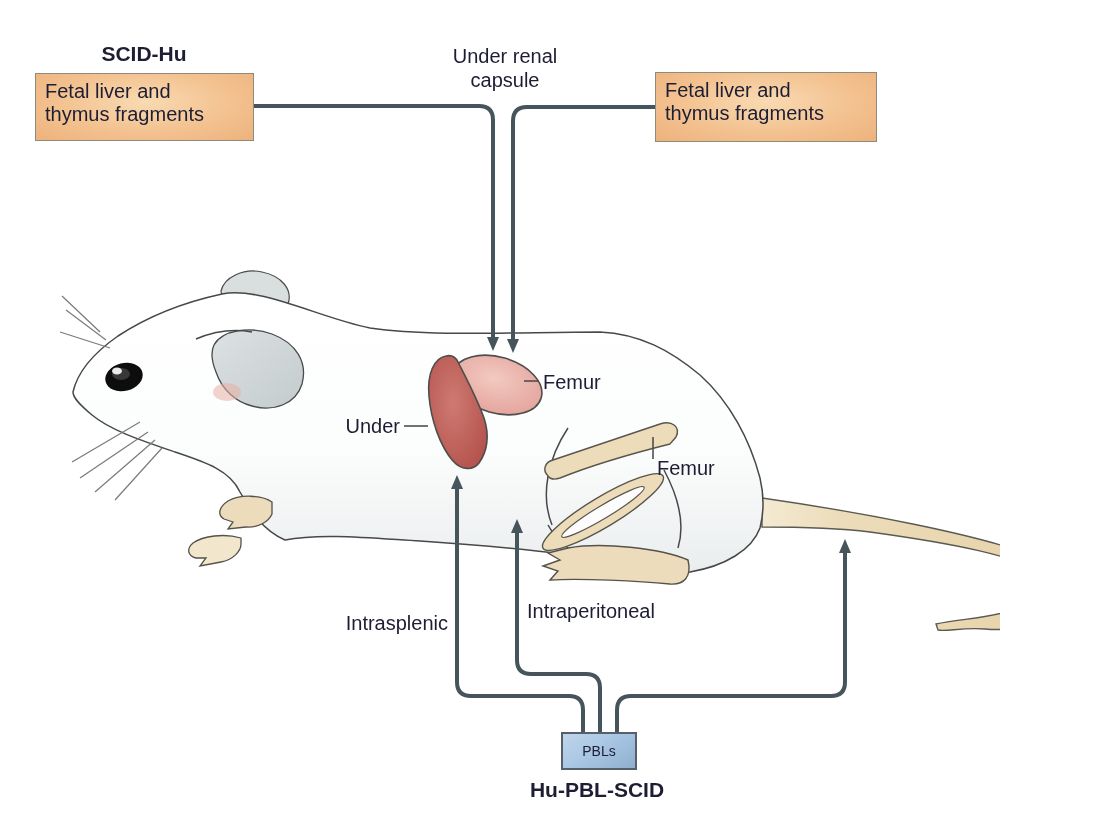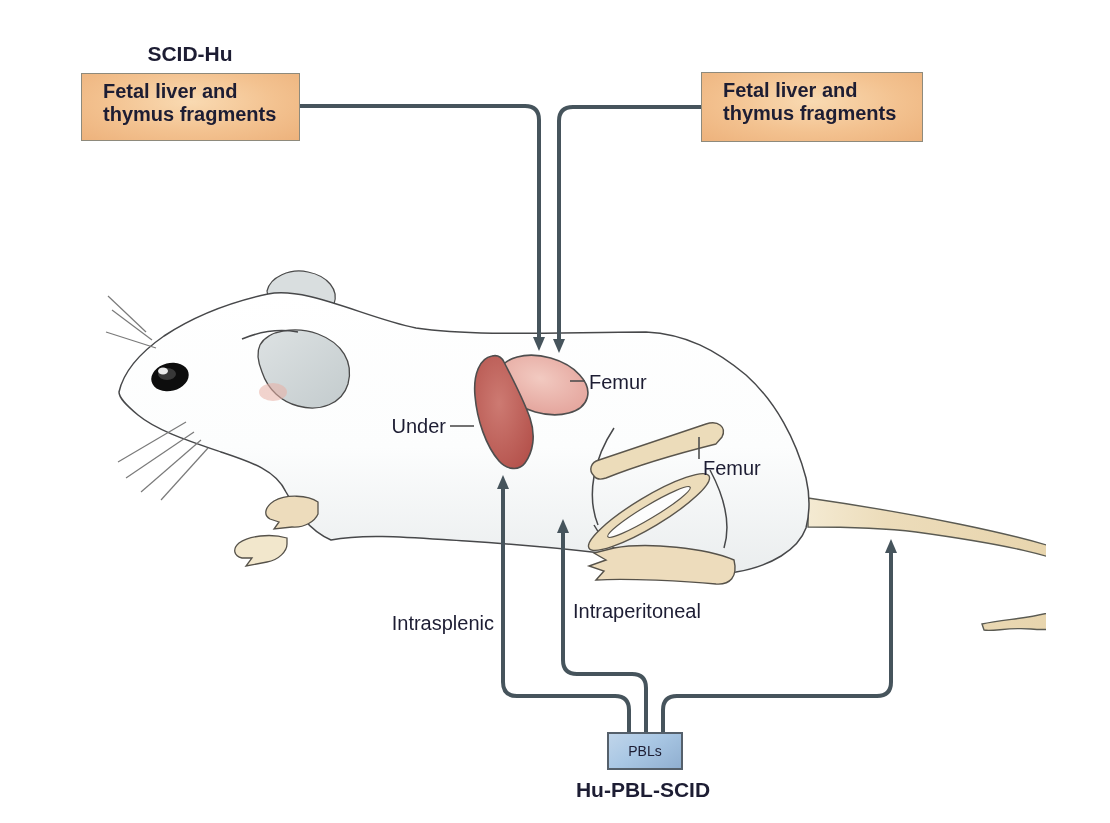--- a/index.html
+++ b/index.html
@@ -1,29 +1,29 @@
 <!DOCTYPE html>
 <html><head>
 <meta charset="utf-8">
 <style>
   html,body{margin:0;padding:0;background:#ffffff;}
   .stage{
     position:relative;width:1000px;height:823px;background:#ffffff;
-    font-family:"Liberation Sans",sans-serif;color:#1d1d33;overflow:hidden;margin-left:46px;
+    font-family:"Liberation Sans",sans-serif;color:#1d1d33;overflow:hidden;
   }
   .stage svg{position:absolute;left:0;top:0;}
   .label{position:absolute;font-size:20px;line-height:24px;color:#1d1d33;white-space:pre-line;}
   .label.bold{font-weight:bold;font-size:21px;}
   .center{text-align:center;}
   .right{text-align:right;}
   .fragment-box{
     position:absolute;box-sizing:border-box;
     background:radial-gradient(ellipse at 50% 42%, #f9dab2 0%, #f3c290 55%, #edb27c 100%);
     border:1.6px solid #8e8a7c;
-    font-size:20px;line-height:23px;padding:6px 8px 4px 21px;white-space:pre-line;font-weight:bold;
+    font-size:20px;line-height:23px;padding:6px 8px 4px 9px;white-space:pre-line;
   }
   .pbl-box{
     position:absolute;box-sizing:border-box;
     background:linear-gradient(145deg,#c0d5ea 0%, #a9c7e4 45%, #90afd0 100%);
     border:2px solid #55606b;
     font-size:14px;display:flex;align-items:center;justify-content:center;
   }
   .arrow{fill:none;stroke-width:4;}
   .leader{stroke:#4f4f4f;stroke-width:1.6;fill:none;}
   .outline{stroke:#47484a;stroke-width:1.5;fill:none;}
@@ -170,20 +170,22 @@
     <path class="arrow" marker-end="url(#ah)" d="M 583 733 V 710 Q 583 696 569 696 H 471 Q 457 696 457 682 V 488" stroke="#46545c"></path>
     <path class="arrow" marker-end="url(#ah)" d="M 600 733 V 688 Q 600 674 586 674 H 531 Q 517 674 517 660 V 532" stroke="#46545c"></path>
     <path class="arrow" marker-end="url(#ah)" d="M 617 733 V 710 Q 617 696 631 696 H 831 Q 845 696 845 682 V 552" stroke="#46545c"></path>
   </svg>
 
   <div class="label bold center" style="left:35px;top:42px;width:218px;">SCID-Hu</div>
 
   <div class="fragment-box" style="left:35px;top:73px;width:219px;height:68px;">Fetal liver and
 thymus fragments</div>
 
+  <div class="label center" style="left:420px;top:44px;width:170px;">Under renal
+capsule</div>
 
   <div class="fragment-box" style="left:655px;top:72px;width:222px;height:70px;">Fetal liver and
 thymus fragments</div>
 
   <div class="label" style="left:543px;top:370px;">Femur</div>
 
   <div class="label right" style="left:300px;top:414px;width:100px;">Under</div>
 
   <div class="label" style="left:657px;top:456px;">Femur</div>
 

